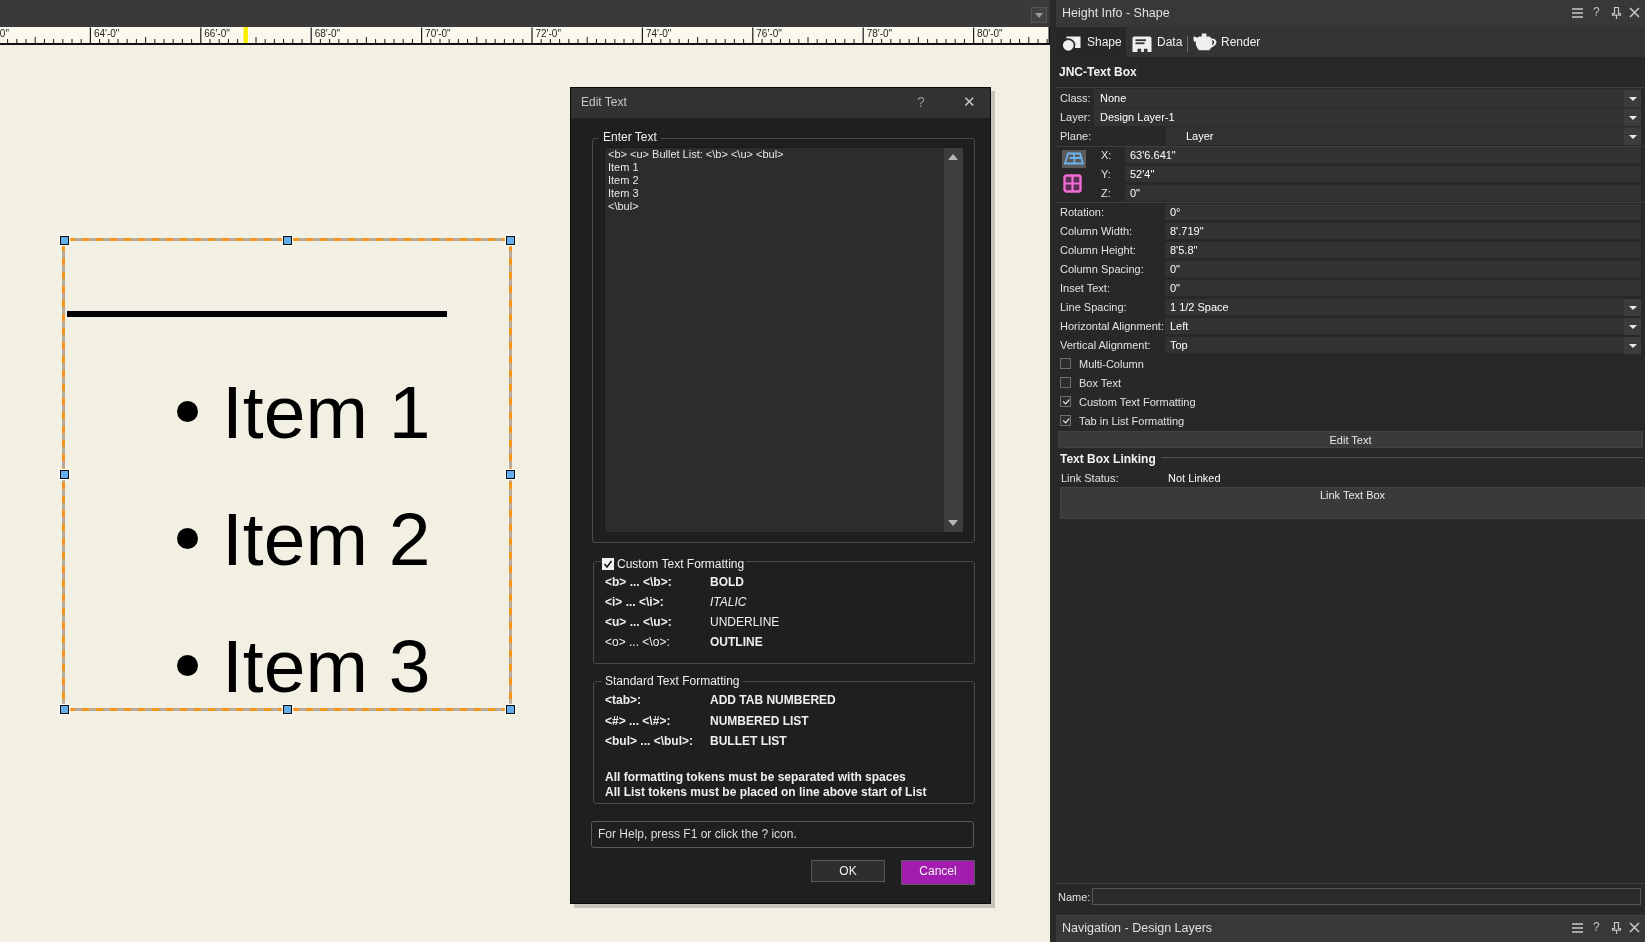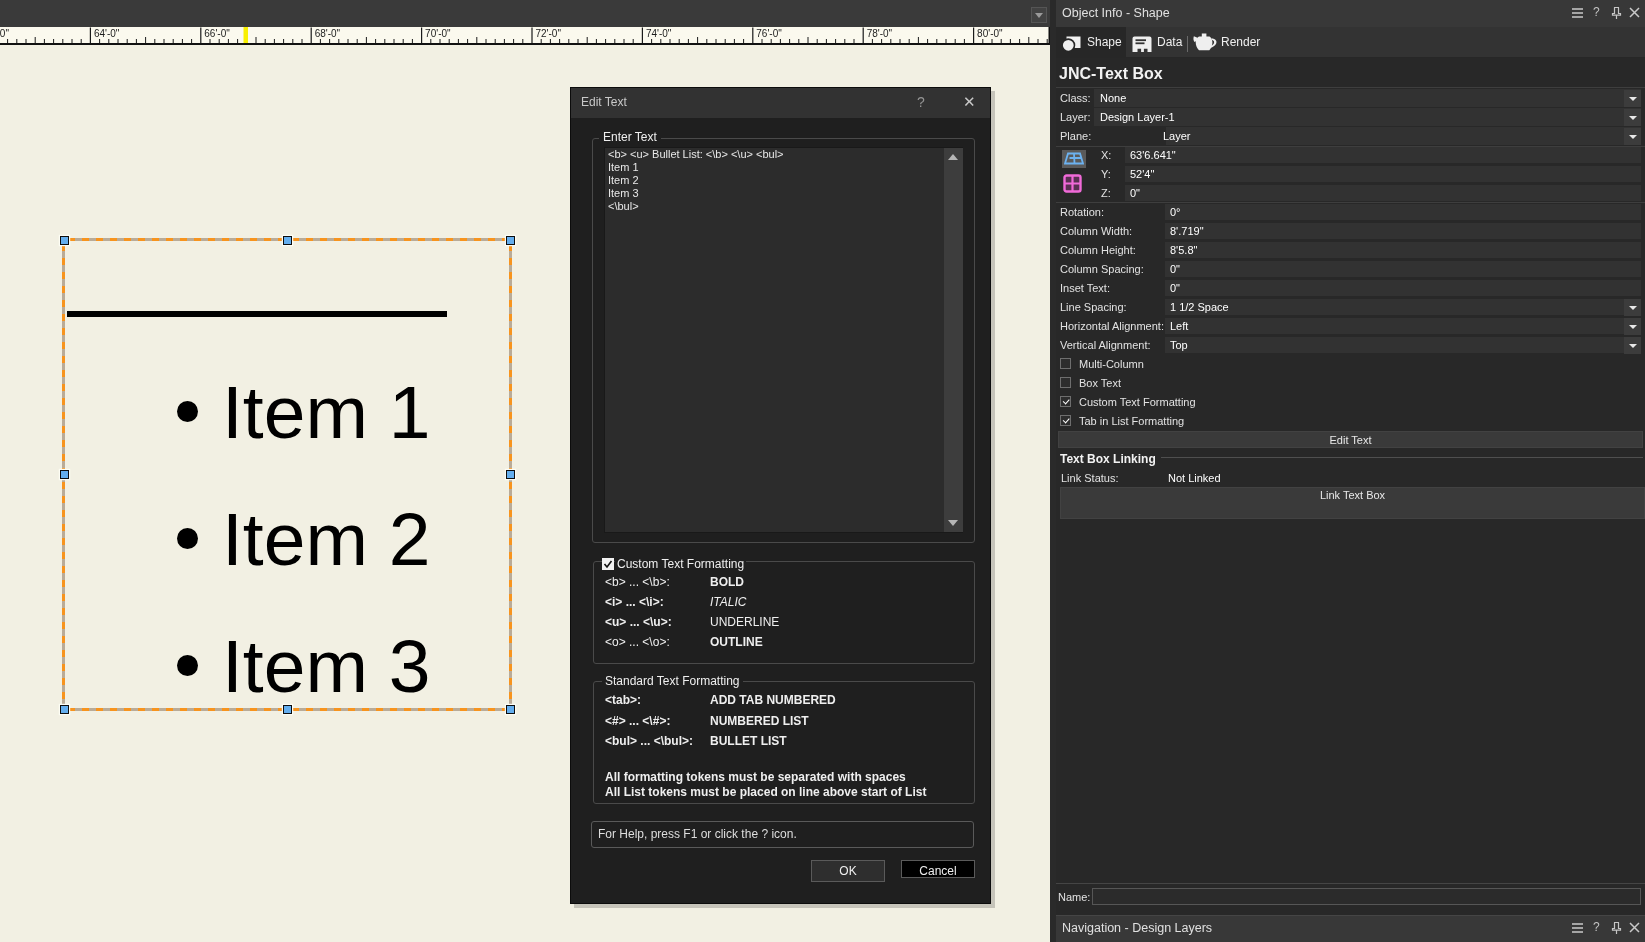--- a/index.html
+++ b/index.html
@@ -75,46 +75,46 @@
 &lt;\bul&gt;</div>
 <div class="abs" style="left:373px;top:60px;width:19px;height:384px;background:#3d3d3d"></div>
 <div class="abs" style="left:377px;top:66px;width:0;height:0;border-left:5px solid transparent;border-right:5px solid transparent;border-bottom:6px solid #b5b5b5"></div>
 <div class="abs" style="left:377px;top:432px;width:0;height:0;border-left:5px solid transparent;border-right:5px solid transparent;border-top:6px solid #b5b5b5"></div>
 <div class="abs" style="left:22px;top:473px;width:382px;height:103px;border:1px solid #4a4a4a;border-radius:3px"></div>
 <div class="abs" style="left:31px;top:470px;width:12px;height:12px;background:#f2f2f2"></div>
 <svg class="abs" style="left:31px;top:470px" width="12" height="12">
       <path d="M2.5 6l2.5 3 4.5-6" stroke="#111" stroke-width="1.6" fill="none"></path>
     </svg>
 <div class="dtx" style="left:44px;top:469px;background:#1f1f1f;padding:0 2px">Custom Text Formatting</div>
-<div class="dtx" style="left:34px;top:487px;font-weight:normal">&lt;b&gt; ... &lt;\b&gt;:</div>
+<div class="dtx" style="left:34px;top:487px;font-weight:bold">&lt;b&gt; ... &lt;\b&gt;:</div>
 <div class="dtx" style="left:139px;top:487px;font-weight:bold">BOLD</div>
 <div class="dtx" style="left:34px;top:507px;font-weight:bold">&lt;i&gt; ... &lt;\i&gt;:</div>
 <div class="dtx" style="left:139px;top:507px;font-style:italic">ITALIC</div>
 <div class="dtx" style="left:34px;top:527px;font-weight:bold">&lt;u&gt; ... &lt;\u&gt;:</div>
 <div class="dtx" style="left:139px;top:527px;">UNDERLINE</div>
 <div class="dtx" style="left:34px;top:547px;font-weight:normal">&lt;o&gt; ... &lt;\o&gt;:</div>
 <div class="dtx" style="left:139px;top:547px;font-weight:bold">OUTLINE</div>
 <div class="abs" style="left:22px;top:593px;width:382px;height:123px;border:1px solid #4a4a4a;border-radius:3px"></div>
 <div class="dtx" style="left:31px;top:586px;background:#1f1f1f;padding:0 3px">Standard Text Formatting</div>
 <div class="dtx" style="left:34px;top:605.0px;font-weight:bold">&lt;tab&gt;:</div>
 <div class="dtx" style="left:139px;top:605.0px;font-weight:bold">ADD TAB NUMBERED</div>
 <div class="dtx" style="left:34px;top:625.5px;font-weight:bold">&lt;#&gt; ... &lt;\#&gt;:</div>
 <div class="dtx" style="left:139px;top:625.5px;font-weight:bold">NUMBERED LIST</div>
 <div class="dtx" style="left:34px;top:646.0px;font-weight:bold">&lt;bul&gt; ... &lt;\bul&gt;:</div>
 <div class="dtx" style="left:139px;top:646.0px;font-weight:bold">BULLET LIST</div>
 <div class="dtx" style="left:34px;top:682px;font-weight:bold">All formatting tokens must be separated with spaces</div>
 <div class="dtx" style="left:34px;top:697px;font-weight:bold">All List tokens must be placed on line above start of List</div>
 <div class="abs" style="left:20px;top:733px;width:383px;height:27px;border:1px solid #5a5a5a;border-radius:3px"></div>
 <div class="dtx" style="left:27px;top:739px;color:#dedede">For Help, press F1 or click the ? icon.</div>
 <div class="abs" style="left:240px;top:772px;width:74px;height:22px;background:#2e2e2e;border:1px solid #5a5a5a;color:#f0f0f0;font-size:12px;text-align:center;line-height:20px">OK</div>
-<div class="abs" style="left:330px;top:772px;width:74px;height:18px;background:#000000;border:1px solid #5a5a5a;color:#f0f0f0;font-size:12px;text-align:center;line-height:20px">Cancel</div>
+<div class="abs" style="left:330px;top:772px;width:74px;height:25px;background:#a21caf;border:1px solid #5a5a5a;color:#f0f0f0;font-size:12px;text-align:center;line-height:20px">Cancel</div>
 </div>
 <div id="panel">
 <div class="abs" style="left:0;top:0;width:589px;height:27px;background:#383838"></div>
-<div class="abs" style="left:6px;top:6px;color:#e0e0e0;font-size:12.5px">Object Info - Shape</div>
+<div class="abs" style="left:6px;top:6px;color:#e0e0e0;font-size:12.5px">Height Info - Shape</div>
 <svg class="abs" style="left:516px;top:7px" width="12" height="12">
       <path d="M0 2h11M0 6h11M0 10h11" stroke="#c9c9c9" stroke-width="1.6"></path>
     </svg>
     <div class="abs" style="left:537px;top:5px;color:#c2c2c2;font-size:12px">?</div>
     <svg class="abs" style="left:555px;top:6px" width="11" height="14">
       <path d="M3 1.5h5M3.5 1.5v6h-2v1.6h8V7.5h-2v-6M5.5 9.3v3.7" stroke="#c6c6c6" stroke-width="1.2" fill="none"></path>
     </svg>
     <svg class="abs" style="left:573px;top:7px" width="12" height="12">
       <path d="M1 1l9 9M10 1l-9 9" stroke="#c9c9c9" stroke-width="1.5"></path>
     </svg>
@@ -133,37 +133,37 @@
     </svg>
 <div class="abs" style="left:101px;top:35px;color:#efefef;font-size:12px">Data</div>
 <div class="abs" style="left:131px;top:36px;width:1px;height:16px;background:#6a6a6a"></div>
 <svg class="abs" style="left:137px;top:33px" width="25" height="21">
       <rect x="8.8" y="0.5" width="4.6" height="3.5" fill="#efefef"></rect>
       <path d="M6 3.5h10.5c1.8 1.3 2.9 3.4 2.9 5.9 0 3.2-1.4 6.2-3.1 7.8H6c-1.7-1.6-3.3-4.6-3.3-7.8 0-2.5 1.3-4.6 3.3-5.9z" fill="#efefef"></path>
       <path d="M4.5 4.8L0.9 3.2C0.1 5 0.3 7.2 1.5 9l2.8-1.4z" fill="#efefef"></path>
       <path d="M18.5 5.2c3 0.4 5 1.9 5 3.9 0 2.3-2.1 4.4-5.1 5.6l-1-1.5c2.3-0.9 3.7-2.4 3.7-4 0-1.1-0.9-2-2.4-2.4z" fill="#efefef"></path>
     </svg>
 <div class="abs" style="left:165px;top:35px;color:#efefef;font-size:12px">Render</div>
-<div class="abs" style="left:3px;top:65px;color:#f2f2f2;font-size:16px;font-weight:bold">JNC-Text Box</div>
+<div class="abs" style="left:3px;top:65px;color:#f2f2f2;font-size:12px;font-weight:bold">JNC-Text Box</div>
 <div class="sep" style="top:87px"></div>
 <div class="fld" style="left:38px;top:89px;width:547px;height:18px"></div>
 <div class="lab" style="left:4px;top:92px">Class:</div>
 <div class="val" style="left:44px;top:92px">None</div>
 <div style="position:absolute;left:568px;top:90px;width:17px;height:17px;background:#3c3c3c;">
       <div style="position:absolute;left:5px;top:7px;width:0;height:0;border-left:4px solid transparent;border-right:4px solid transparent;border-top:4px solid #e8e8e8"></div>
     </div>
 <div class="fld" style="left:38px;top:108px;width:547px;height:18px"></div>
 <div class="lab" style="left:4px;top:111px">Layer:</div>
 <div class="val" style="left:44px;top:111px">Design Layer-1</div>
 <div style="position:absolute;left:568px;top:109px;width:17px;height:17px;background:#3c3c3c;">
       <div style="position:absolute;left:5px;top:7px;width:0;height:0;border-left:4px solid transparent;border-right:4px solid transparent;border-top:4px solid #e8e8e8"></div>
     </div>
 <div class="fld" style="left:110px;top:127px;width:475px;height:18px"></div>
 <div class="lab" style="left:4px;top:130px">Plane:</div>
-<div class="val" style="left:107px;top:130px">Layer</div>
+<div class="val" style="left:130px;top:130px">Layer</div>
 <div style="position:absolute;left:568px;top:128px;width:17px;height:17px;background:#3c3c3c;">
       <div style="position:absolute;left:5px;top:7px;width:0;height:0;border-left:4px solid transparent;border-right:4px solid transparent;border-top:4px solid #e8e8e8"></div>
     </div>
 <div class="sep" style="top:146px"></div>
 <div class="abs" style="left:6px;top:150px;width:24px;height:18px;background:#5a5a5a"></div>
 <svg class="abs" style="left:8px;top:152px" width="20" height="14">
       <path d="M4 1.5h12l3 10H1z M5.5 6h11 M10 1.5l0.5 10" stroke="#6cb2f0" stroke-width="1.8" fill="none"></path>
     </svg>
 <svg class="abs" style="left:7px;top:174px" width="19" height="19">
       <rect x="1.5" y="1.5" width="16" height="16" rx="2" fill="#593052" stroke="#f06ad8" stroke-width="2.4"></rect>

